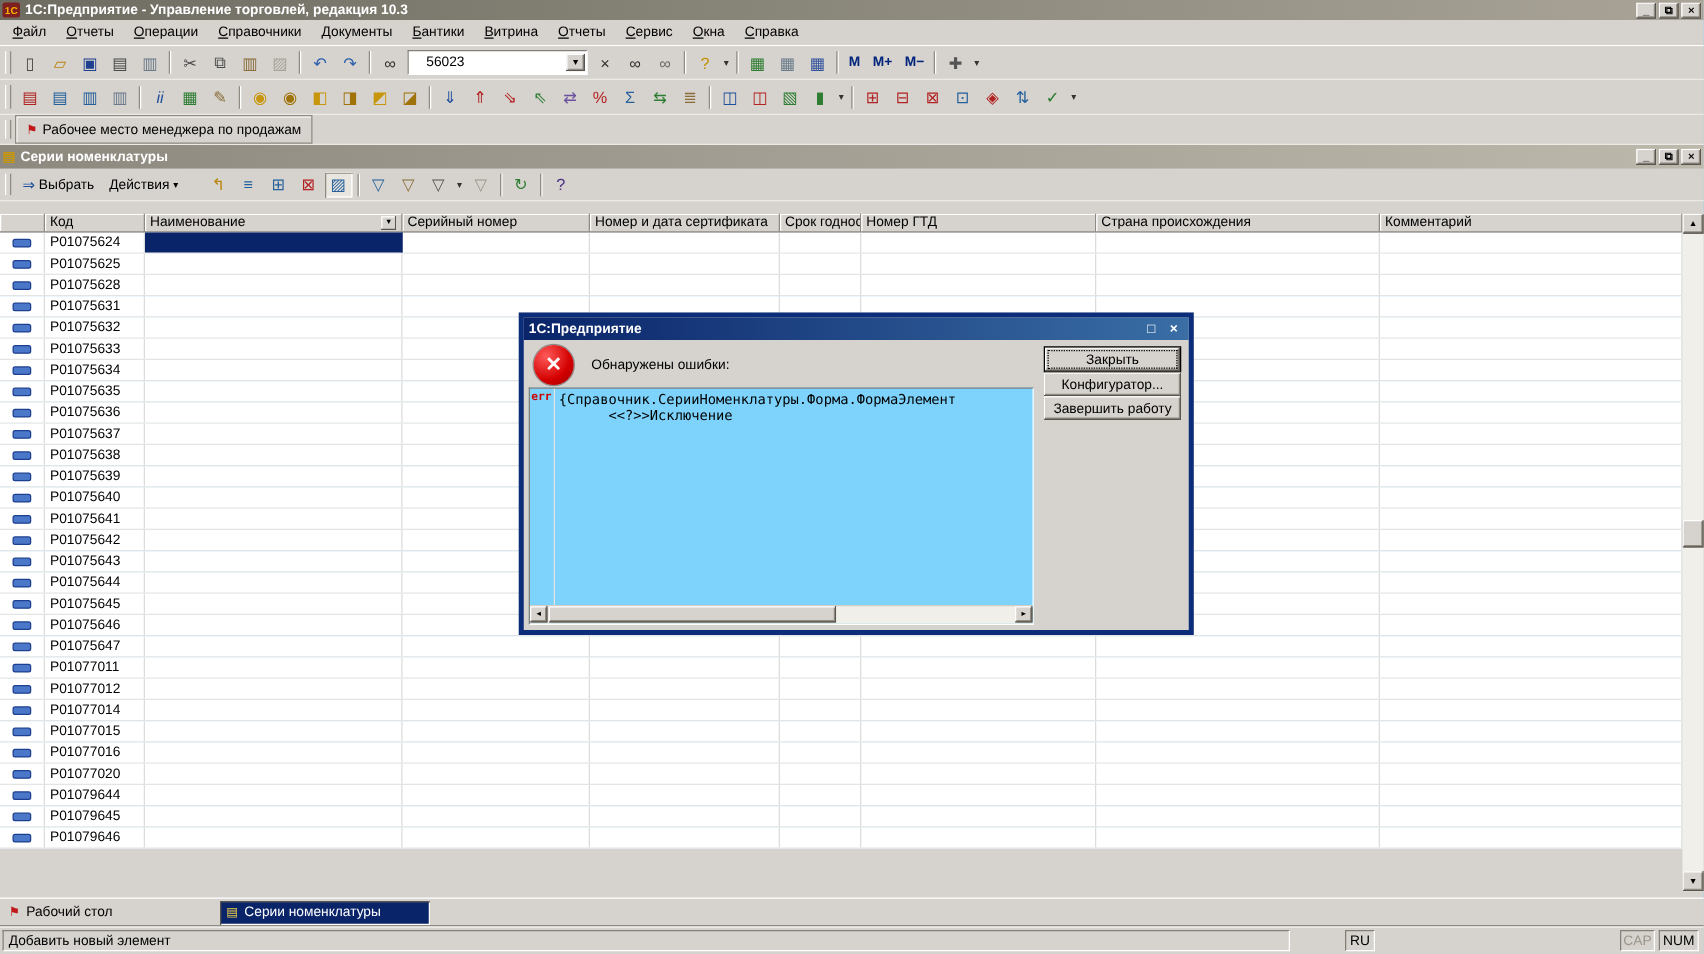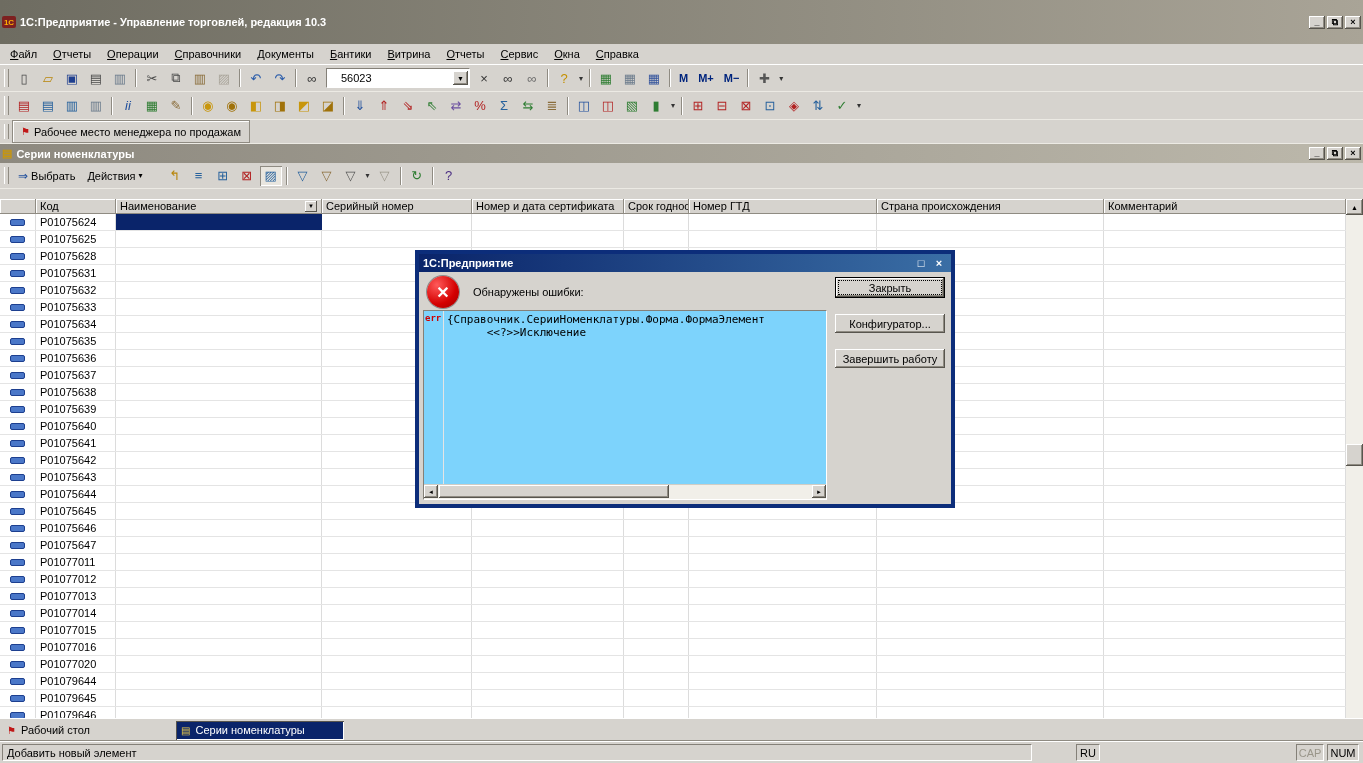--- a/index.html
+++ b/index.html
@@ -1,19 +1,19 @@
 <!DOCTYPE html>
 <html><head>
 <meta charset="utf-8">
 <style>
   html,body{margin:0;padding:0}
   body{width:1363px;height:763px;overflow:hidden;background:#d6d3ce;
        font-family:"Liberation Sans",sans-serif;font-size:11px;color:#000;position:relative}
   
-  #titlebar{height:16px;display:flex;align-items:center;padding:14px 2px;
+  #titlebar{height:16px;display:flex;align-items:center;padding:0 2px;
     background:linear-gradient(to right,#6e6c61,#a9a497);color:#fff;font-weight:bold}
   .appico{display:inline-flex;width:14px;height:12px;align-items:center;justify-content:center;
     font-size:8px;font-weight:bold;color:#ffb000;background:#7d2020;border-radius:2px;margin-right:4px}
   .tbtitle{flex:1;white-space:nowrap;overflow:hidden}
   .winbtns{display:flex;gap:2px}
   .wbtn{width:16px;height:13px;display:flex;align-items:center;justify-content:center;
     background:#d6d3ce;color:#000;font-size:9px;line-height:9px;
     box-shadow:inset -1px -1px 0 #58554e,inset 1px 1px 0 #fff,inset -2px -2px 0 #8f8b82}
   
   #menubar{height:20px;display:flex;align-items:center;border-bottom:1px solid #fff;padding-left:2px}
@@ -79,21 +79,21 @@
   #dtitle{height:18px;display:flex;align-items:center;padding:0 4px;color:#fff;font-weight:bold;
      background:linear-gradient(to right,#0a246a,#3a6ea5)}
   #dtitle .dbtn{width:16px;height:14px;display:flex;align-items:center;justify-content:center;
      color:#fff;font-size:11px;margin-left:2px}
   #dcontent{position:relative;height:232px}
   #derricon{position:absolute;left:8px;top:4px;width:32px;height:32px;border-radius:50%;
      background:radial-gradient(circle at 10px 9px,#ff5a5a,#d40000 60%,#9c0000);
      display:flex;align-items:center;justify-content:center;color:#fff;font-weight:bold;font-size:16px;
      box-shadow:0 0 0 1px #8a8a8a}
   #dmsg{position:absolute;left:54px;top:14px}
-  .dbtns{position:absolute;right:6px;top:5px;width:110px;display:flex;flex-direction:column;gap:16px}
+  .dbtns{position:absolute;right:6px;top:5px;width:110px;display:flex;flex-direction:column;gap:0}
   .pbtn{height:19px;display:flex;align-items:center;justify-content:center;background:#d6d3ce;
      box-shadow:inset -1px -1px 0 #58554e,inset 1px 1px 0 #fff,inset -2px -2px 0 #8f8b82;cursor:default}
   .pbtn.default{border:1px solid #000;outline:1px dotted #000;outline-offset:-4px}
   #dta{position:absolute;left:4px;top:38px;width:404px;height:190px;box-sizing:border-box;background:#7dd3fc;
      border:1px solid;border-color:#848078 #fff #fff #848078}
   #dta .gutter{position:absolute;left:0;top:0;bottom:14px;width:20px;border-right:1px solid #e4e4e4;
      font:bold 9px "DejaVu Sans Mono",monospace;color:#c00;padding:2px 1px;box-sizing:border-box}
   #dta .talines{margin-left:21px;padding:2px 2px;font:11px "DejaVu Sans Mono",monospace;
      white-space:pre;overflow:hidden}
   #dhscroll{position:absolute;left:0;right:0;bottom:0;height:14px;background:#f1efe9;border-top:1px solid #d0cdc5}
@@ -602,33 +602,20 @@
         <span class="c c-code">P01077012</span>
         <span class="c c-name"></span>
         <span class="c c-serial"></span>
         <span class="c c-cert"></span>
         <span class="c c-exp"></span>
         <span class="c c-gtd"></span>
         <span class="c c-country"></span>
         <span class="c c-comment"></span>
       </div>
 
-      <div class="grow">
-        <span class="c ci">
-          <span class="item-ico"></span>
-        </span>
-        <span class="c c-code">P01077013</span>
-        <span class="c c-name"></span>
-        <span class="c c-serial"></span>
-        <span class="c c-cert"></span>
-        <span class="c c-exp"></span>
-        <span class="c c-gtd"></span>
-        <span class="c c-country"></span>
-        <span class="c c-comment"></span>
-      </div>
 
       <div class="grow">
         <span class="c ci">
           <span class="item-ico"></span>
         </span>
         <span class="c c-code">P01077014</span>
         <span class="c c-name"></span>
         <span class="c c-serial"></span>
         <span class="c c-cert"></span>
         <span class="c c-exp"></span>

